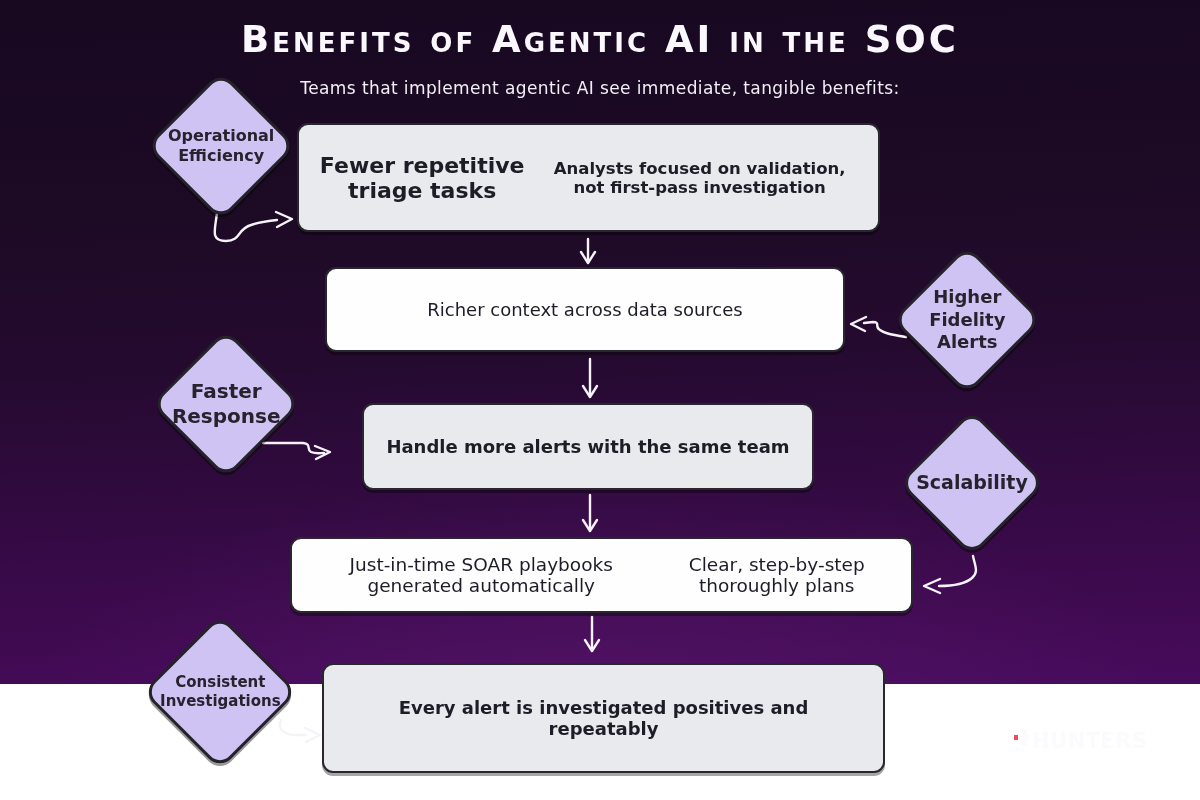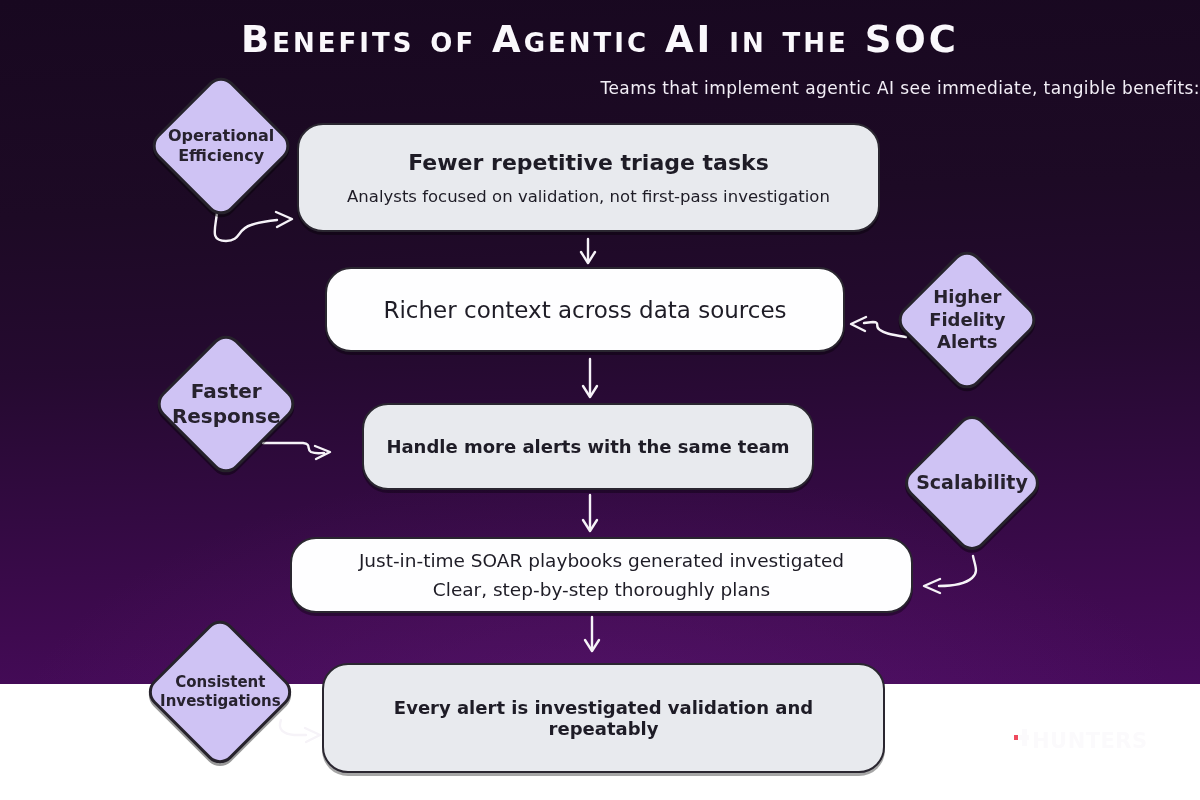--- a/index.html
+++ b/index.html
@@ -23,45 +23,44 @@
     text-align: center;
     color: #faf8fc;
     font-size: 37px;
     font-weight: 700;
     font-variant: small-caps;
     letter-spacing: 3px;
   }
   .subtitle {
     position: absolute;
     left: 0; right: 0; top: 78px;
-    text-align: right;
+    text-align: center;
     color: #f2eef6;
     font-size: 17px;
     font-weight: 500;
     letter-spacing: 0.4px;
   }
 
   .box {
     position: absolute;
     border: 2.5px solid #2a2630;
-    border-radius: 26px;
+    border-radius: 11px;
     display: flex;
-    flex-direction: column;
     justify-content: center;
     align-items: center;
     gap: 12px;
     padding: 0 18px;
     box-shadow: 0 3px 0 rgba(0,0,0,0.35);
     color: #1e1c26;
     text-align: center;
   }
   .box.gray  { background: #e8eaee; }
   .box.white { background: #fefeff; }
   .box .line1 { font-weight: 600; }
-  .box .line2 { font-weight: 400; }
+  .box .line2 { font-weight: 700; }
 
   .diamond {
     position: absolute;
     background: #cfc3f4;
     border: 3px solid #26222b;
     border-radius: 16px;
     transform: rotate(45deg);
     display: flex;
     justify-content: center;
     align-items: center;
@@ -174,34 +173,34 @@
     <span class="dlabel" style="font-size:15px;">Consistent
 Investigations</span>
   </div>
 
   <div class="box gray" style="left:297px; top:123px; width:583px; height:109px;">
     <div class="line1" style="font-size:22px;">Fewer repetitive triage tasks</div>
     <div class="line2" style="font-size:16.5px;">Analysts focused on validation, not first-pass investigation</div>
   </div>
 
   <div class="box white" style="left:325px; top:267px; width:520px; height:85px; gap:8px;">
-    <div class="line1" style="font-size:23px; font-weight:500;">Richer context across data sources</div>
+    <div class="line1" style="font-size:18px; font-weight:500;">Richer context across data sources</div>
   </div>
 
   <div class="box gray" style="left:362px; top:403px; width:452px; height:87px; gap:27px;">
     <div class="line1" style="font-size:18px;">Handle more alerts with the same team</div>
   </div>
 
   <div class="box white" style="left:290px; top:537px; width:623px; height:76px; gap:8px;">
-    <div class="line1" style="font-size:18.5px; font-weight:500;">Just-in-time SOAR playbooks generated investigated</div>
+    <div class="line1" style="font-size:18.5px; font-weight:500;">Just-in-time SOAR playbooks generated automatically</div>
     <div class="line2" style="font-size:18.5px; font-weight:500;">Clear, step-by-step thoroughly plans</div>
   </div>
 
   <div class="box gray" style="left:322px; top:663px; width:563px; height:110px; gap:16px;">
-    <div class="line1" style="font-size:18px;">Every alert is investigated validation and repeatably</div>
+    <div class="line1" style="font-size:18px;">Every alert is investigated positives and repeatably</div>
   </div>
 
   <div class="brand">
     <span class="brand-mark">
       <span class="bm-v"></span>
         <span class="bm-h"></span>
         <span class="bm-accent"></span>
     </span>
     <span class="brand-text">HUNTERS</span>
   </div>

